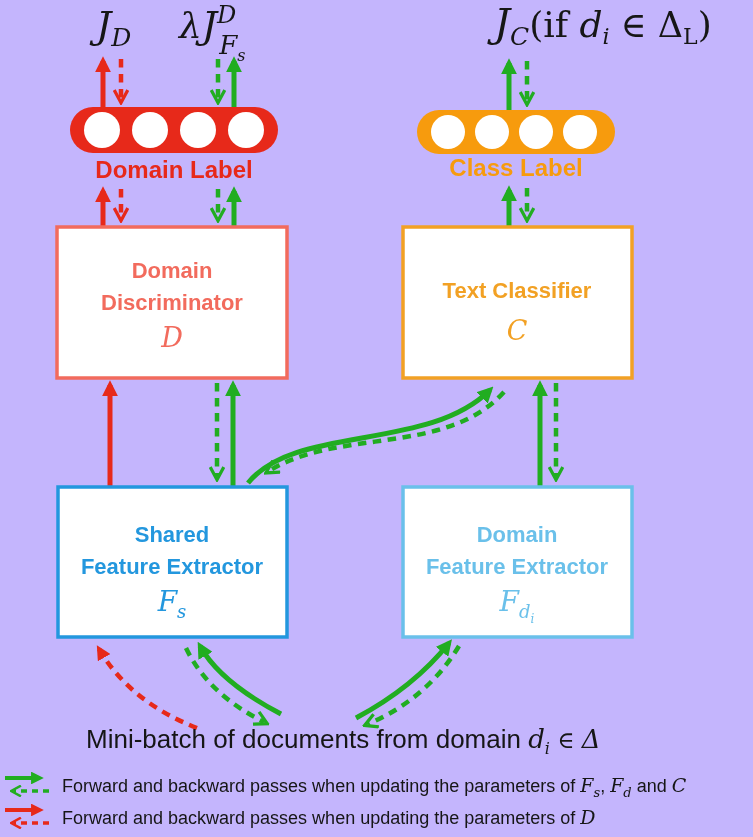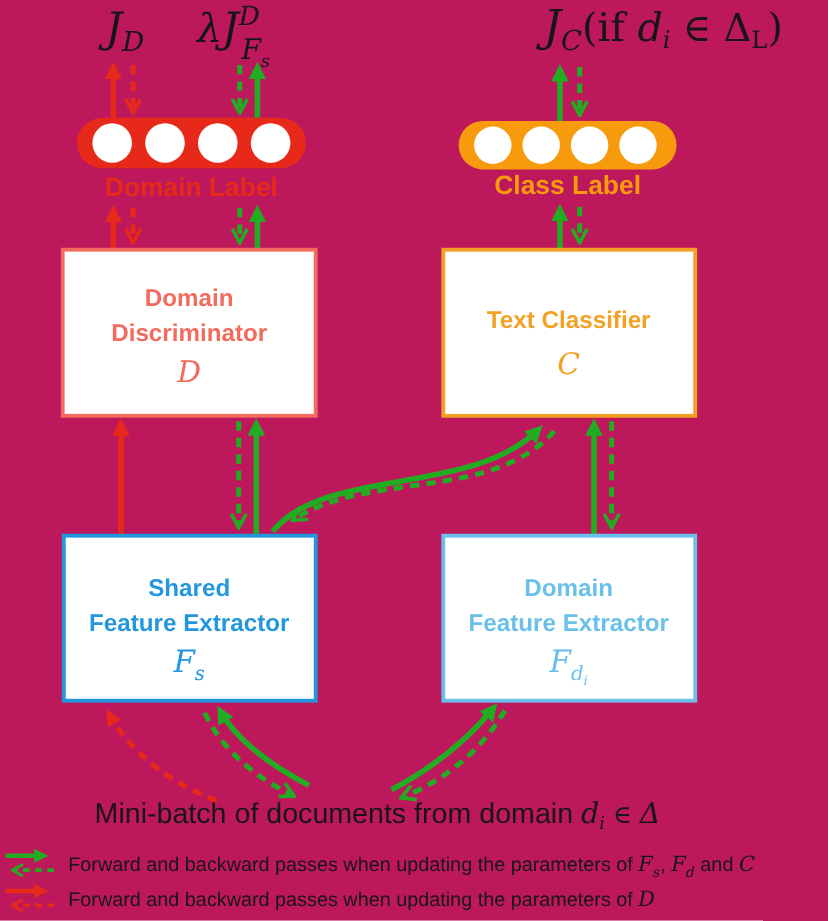--- a/index.html
+++ b/index.html
@@ -1,16 +1,16 @@
 <!DOCTYPE html>
 <html><head>
 <meta charset="utf-8">
 <style>
   html,body{margin:0;padding:0;background:#ffffff;}
-  .stage{position:relative;width:753px;height:837px;background:#be185d;overflow:hidden;}
+  .stage{position:relative;width:753px;height:837px;background:#c4b5fd;overflow:hidden;}
   svg{display:block;}
   svg text{white-space:pre;}
   .lbl{font-family:"Liberation Sans",sans-serif;font-weight:bold;}
   .sans{font-family:"Liberation Sans",sans-serif;font-weight:normal;font-style:normal;}
   .math{font-family:"DejaVu Serif",serif;font-style:italic;}
   .rm{font-family:"DejaVu Serif",serif;font-style:normal;}
   .ink{fill:#161616;}
   .red-f{fill:#e7291a;} .red-s{stroke:#e7291a;}
   .salmon-f{fill:#f26b5d;} .salmon-s{stroke:#f26b5d;}
   .org-f{fill:#f79b0d;} .orgbox-s{stroke:#f2a124;} .orgbox-f{fill:#f2a124;}

